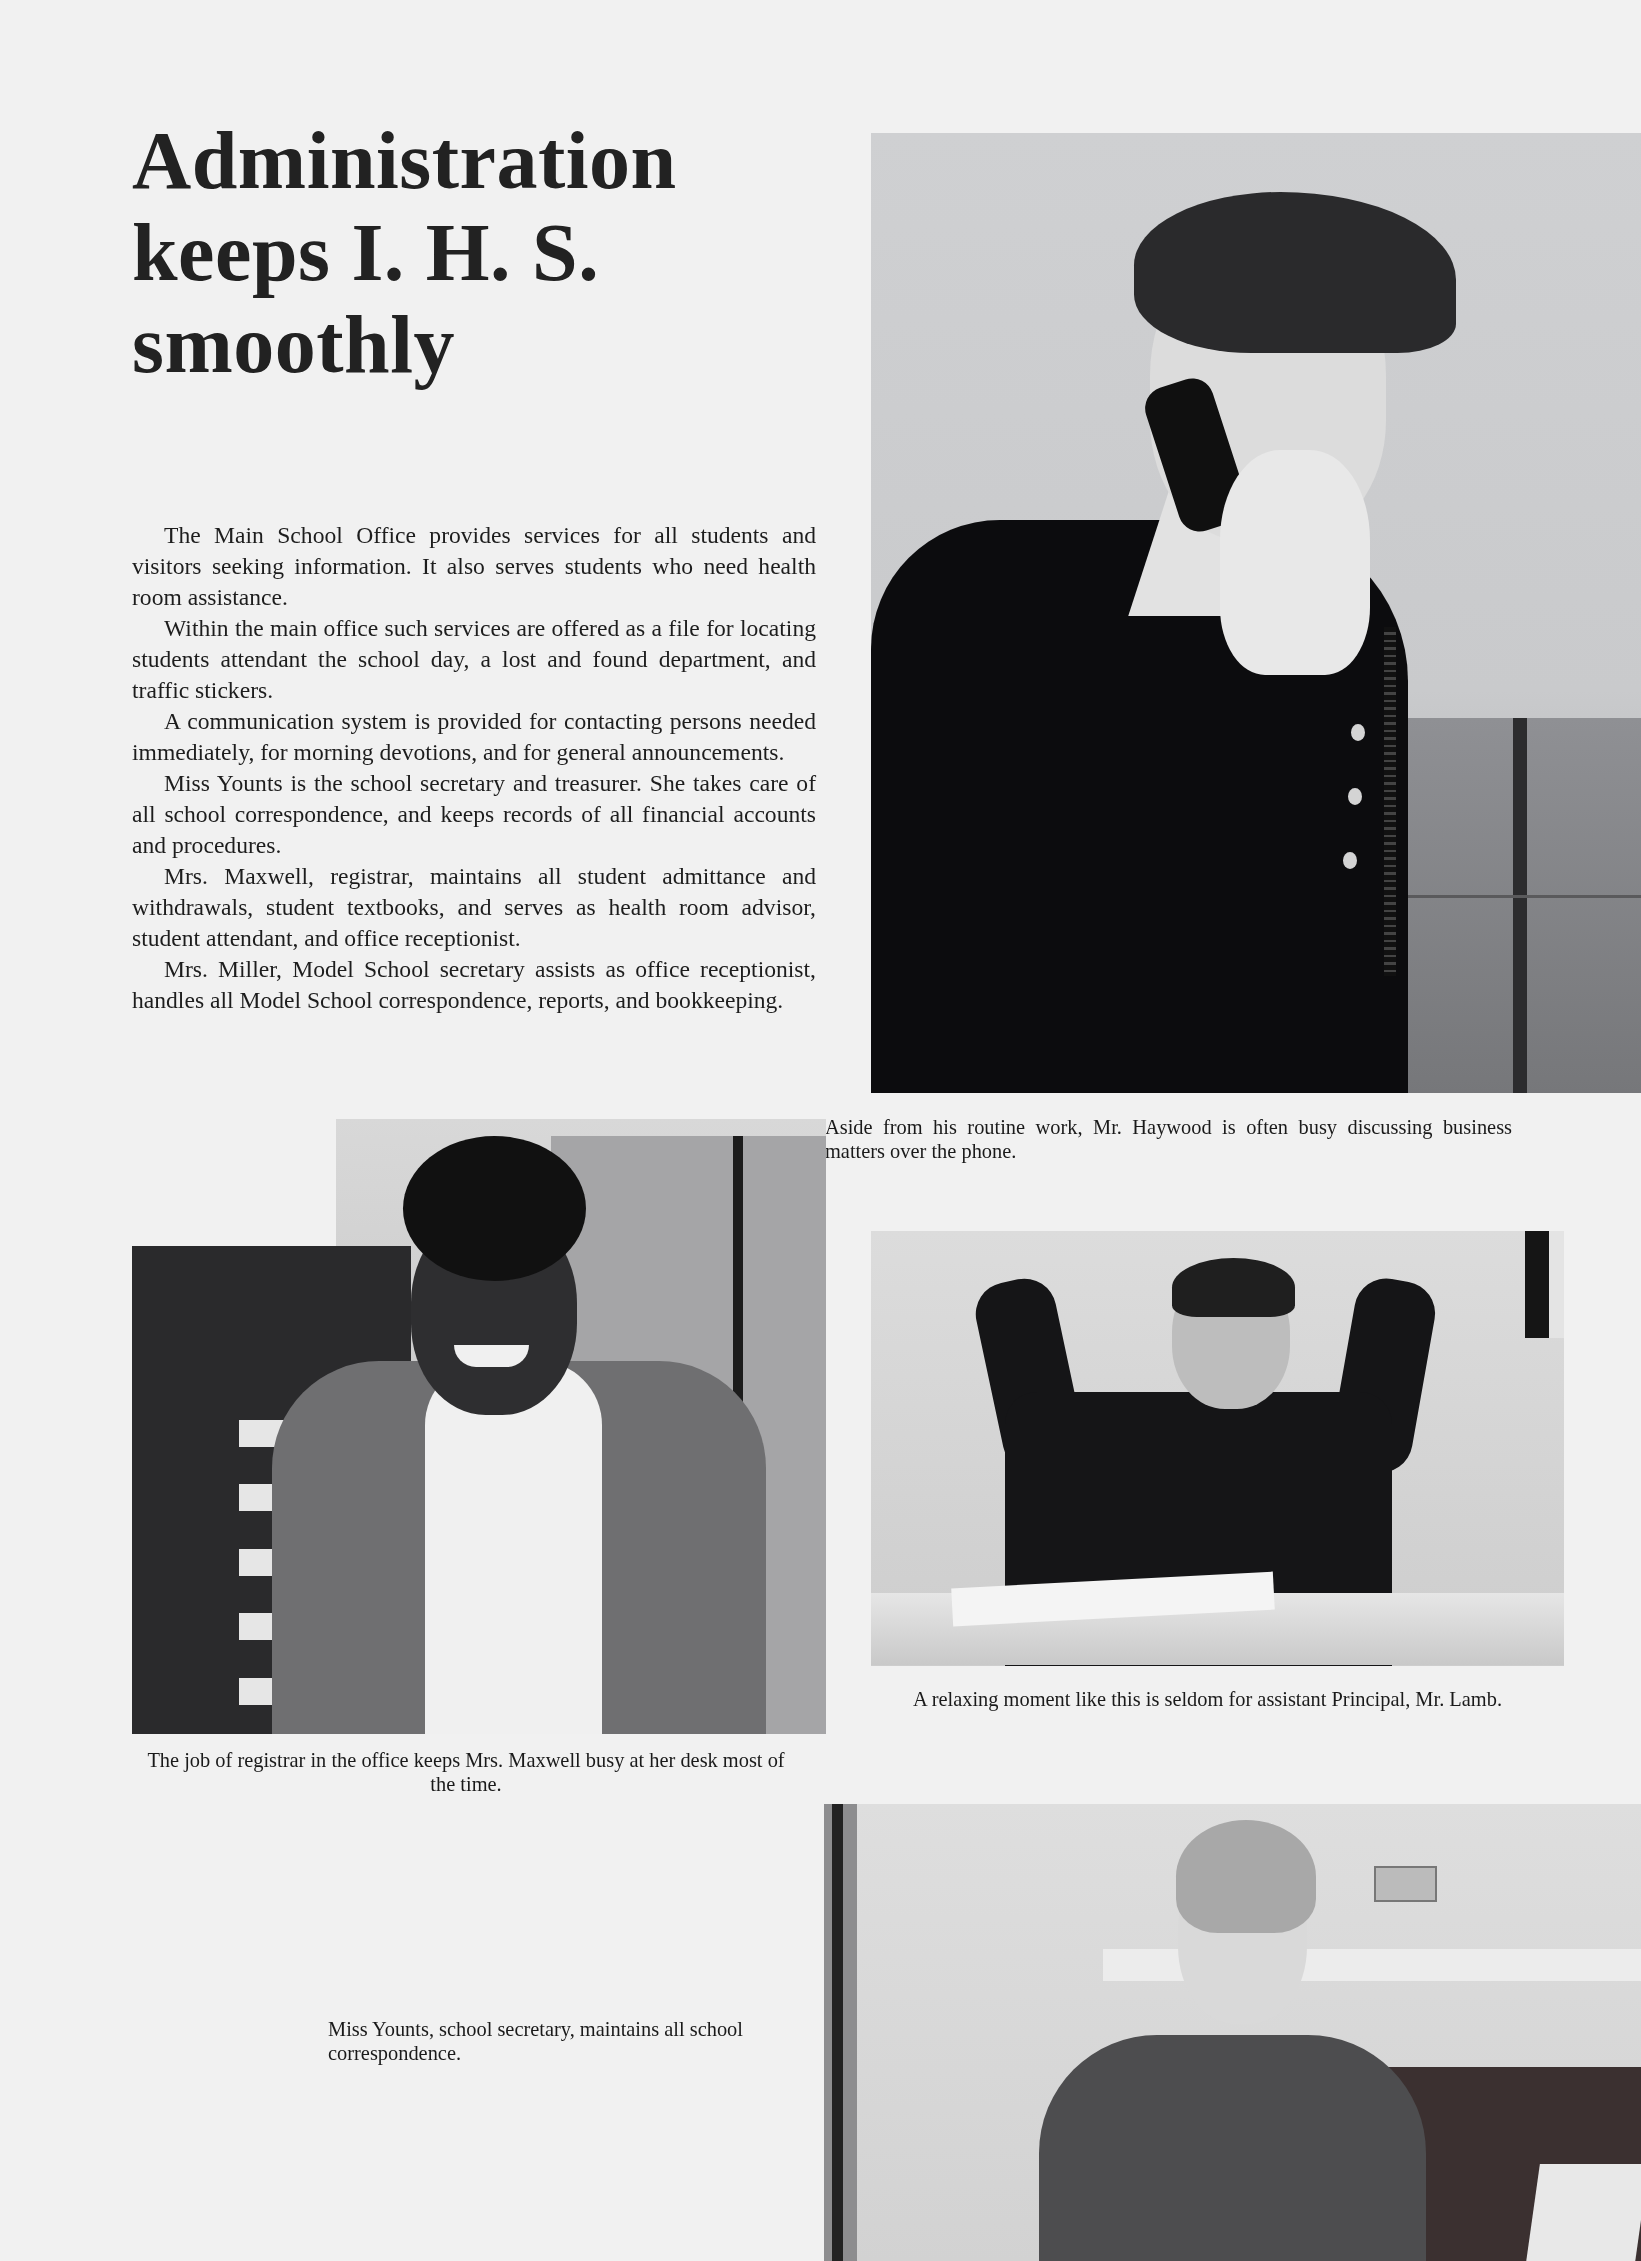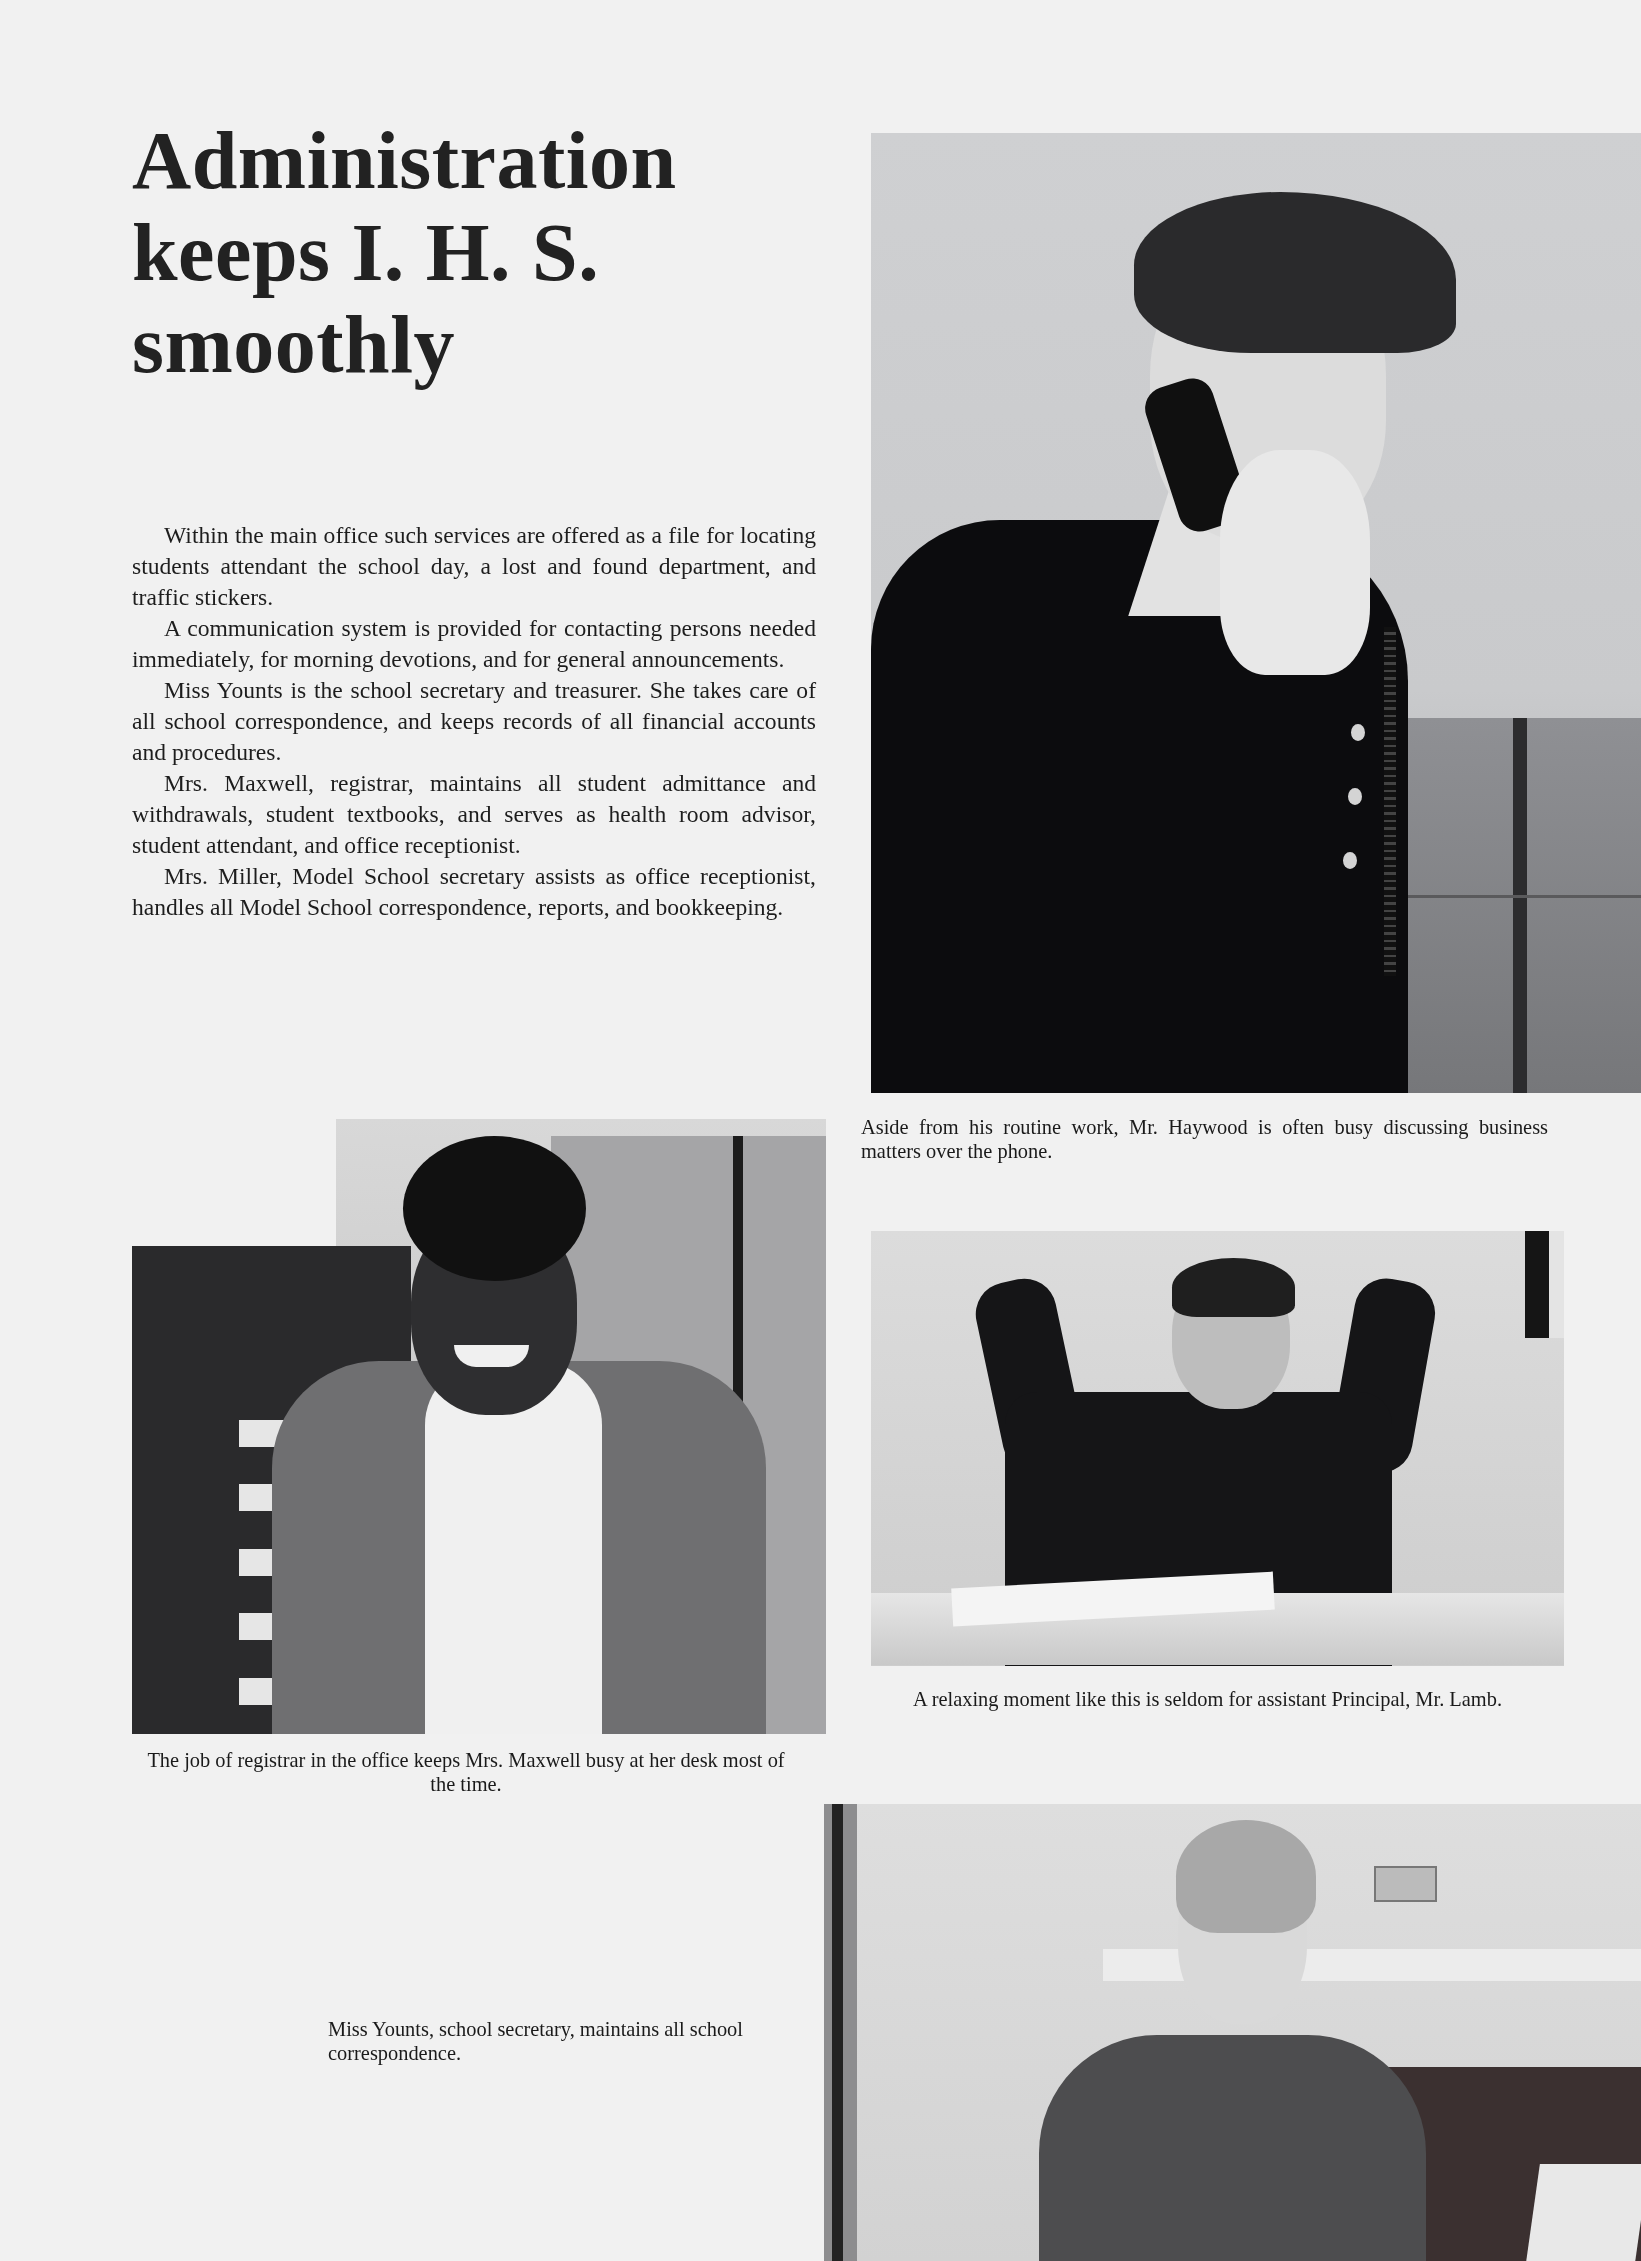--- a/index.html
+++ b/index.html
@@ -22,21 +22,21 @@
     
     .body-text {
       left: 132px; top: 520px; width: 684px;
       font-size: 23.6px; line-height: 31px; color: #1d1d1d;
       text-align: justify;
     }
     .body-text p { margin: 0; text-indent: 32px; }
 
     
     .caption { font-size: 20.4px; line-height: 23.6px; color: #1a1a1a; text-align: justify; }
-    .cap1 { left: 861px; top: 1116px; width: 687px; }
+    .cap1 { left: 825px; top: 1116px; width: 687px; }
     .cap2 { left: 133px;  top: 1749px; width: 666px; text-align: center; }
     .cap3 { left: 861px; top: 1688px; width: 693px; text-align: center; }
     .cap4 { left: 328px;  top: 2018px; width: 494px;  text-align: left; }
 
     
     .photo { overflow: hidden; background: #b8b8b8; }
 
     
     .p1 { left: 871px; top: 133px; width: 771px; height: 960px;
           background: linear-gradient(180deg, #cfd0d2 0%, #c9cacc 58%, #a9aaad 100%); }
@@ -95,20 +95,21 @@
 </head>
 <body>
 
 <h1 class="abs title" style="margin:0;font-weight:bold;">
   <span>Administration</span>
   <span>keeps I. H. S.</span>
   <span>smoothly</span>
 </h1>
 
 <div class="abs body-text">
+  <p>The Main School Office provides services for all students and visitors seeking information. It also serves students who need health room assistance.</p>
   <p>Within the main office such services are offered as a file for locating students attendant the school day, a lost and found department, and traffic stickers.</p>
   <p>A communication system is provided for contacting persons needed immediately, for morning devotions, and for general announcements.</p>
   <p>Miss Younts is the school secretary and treasurer. She takes care of all school correspondence, and keeps records of all financial accounts and procedures.</p>
   <p>Mrs. Maxwell, registrar, maintains all student admittance and withdrawals, student textbooks, and serves as health room advisor, student attendant, and office receptionist.</p>
   <p>Mrs. Miller, Model School secretary assists as office receptionist, handles all Model School correspondence, reports, and bookkeeping.</p>
 </div>
 
 <div class="abs photo p1">
   <div class="abs cab"></div>
   <div class="abs cab-line1"></div>

